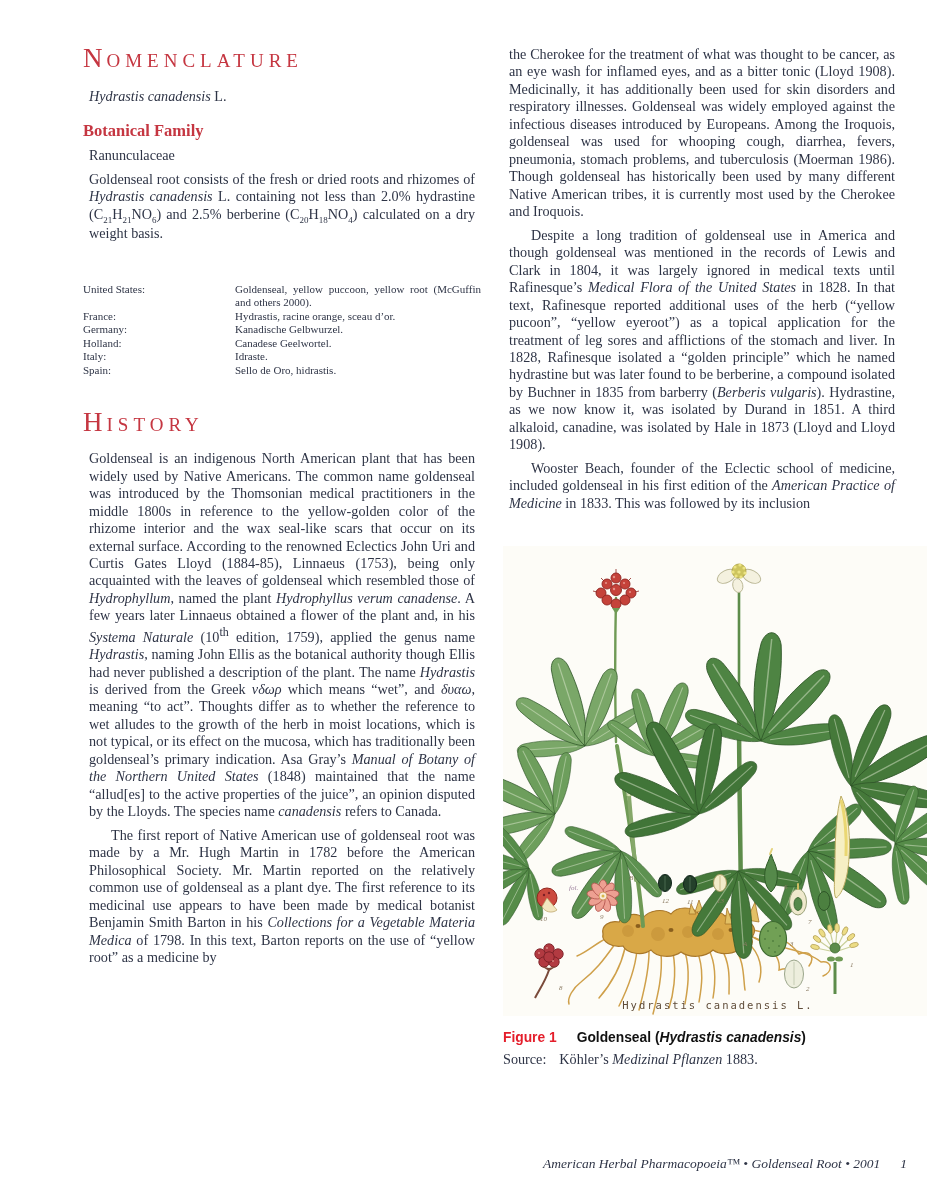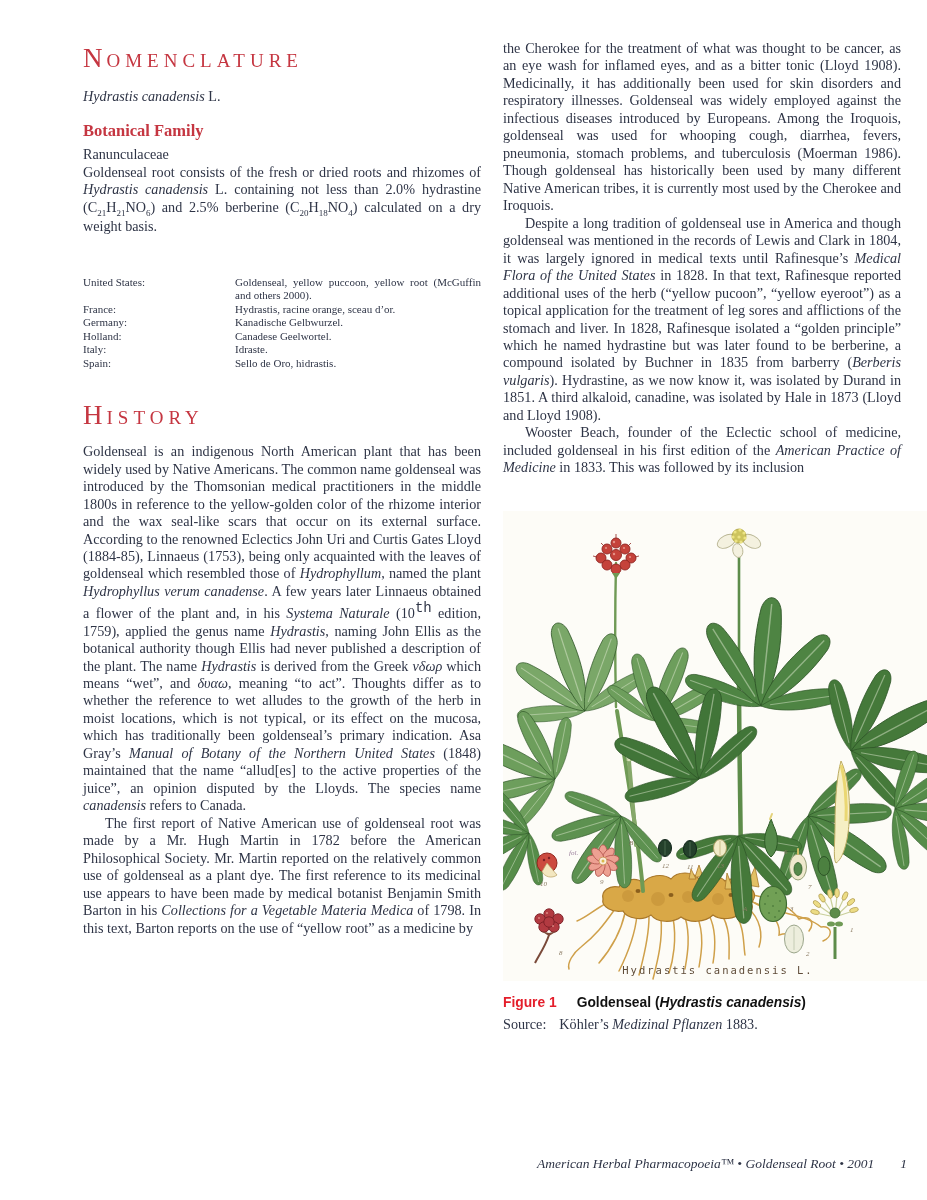--- a/index.html
+++ b/index.html
@@ -7,36 +7,36 @@
         font-family:"Liberation Serif", serif;color:#2e3446;}
   .col{position:absolute;width:398px;}
   .col-left{left:83px;top:44px;}
   .col-right{left:503px;top:40px;}
 
   h1.sec{font-family:"Liberation Serif", serif;font-weight:normal;color:#c53641;
          font-size:19px;letter-spacing:5px;text-transform:uppercase;margin:0 0 14px 0;line-height:1.1;}
   h1.sec::first-letter{font-size:27px;letter-spacing:4px;}
   h1.hist{margin-top:30px;margin-bottom:13px;}
   h2.sub{color:#c53641;font-size:16.5px;font-weight:bold;margin:17px 0 5px 0;line-height:1.15;}
-  p.body{font-size:14.2px;line-height:1.23;text-align:justify;margin:0;}
+  p.body{font-size:14.2px;line-height:1.23;text-align:justify;margin:6px;}
   p.ind{text-indent:22px;}
   .cn-grid{display:grid;grid-template-columns:152px 1fr;font-size:11px;line-height:1.23;margin-top:40px;}
   .cn-grid .names{text-align:justify;}
   sub{font-size:9px;}
-  sup{font-size:14px;font-family:Liberation Mono, monospace;}
+  sup{font-size:12px;}
 
   .figure{margin-top:34px;}
   .plate{display:block;}
   .figcap{font-family:"Liberation Sans", sans-serif;font-weight:bold;font-size:13.8px;
           margin-top:14px;color:#111;}
   .figcap .fignum{color:#e41e2b;margin-right:20px;}
   .figsrc{font-size:14.2px;margin-top:6px;color:#2e3446;}
   .figsrc .srclabel{margin-right:13px;}
 
-  .footer{position:absolute;top:1156px;right:20px;display:flex;gap:26px;align-items:baseline;
+  .footer{position:absolute;top:1156px;right:20px;display:flex;gap:20px;align-items:baseline;
           font-style:italic;font-size:13.5px;color:#2e3446;}
 
   .plate text.lab{font-family:"Liberation Serif", serif;font-style:italic;font-size:7px;fill:#8a7a62;}
   .plate text.cap{font-family:"DejaVu Sans Mono", monospace;font-size:10.5px;letter-spacing:2px;fill:#5f4c39;}
   .plate text.scrib{font-family:"Liberation Serif", serif;font-style:italic;font-size:7px;fill:#9b7f9b;}
 </style>
 </head>
 <body>
 
 <div class="page">

